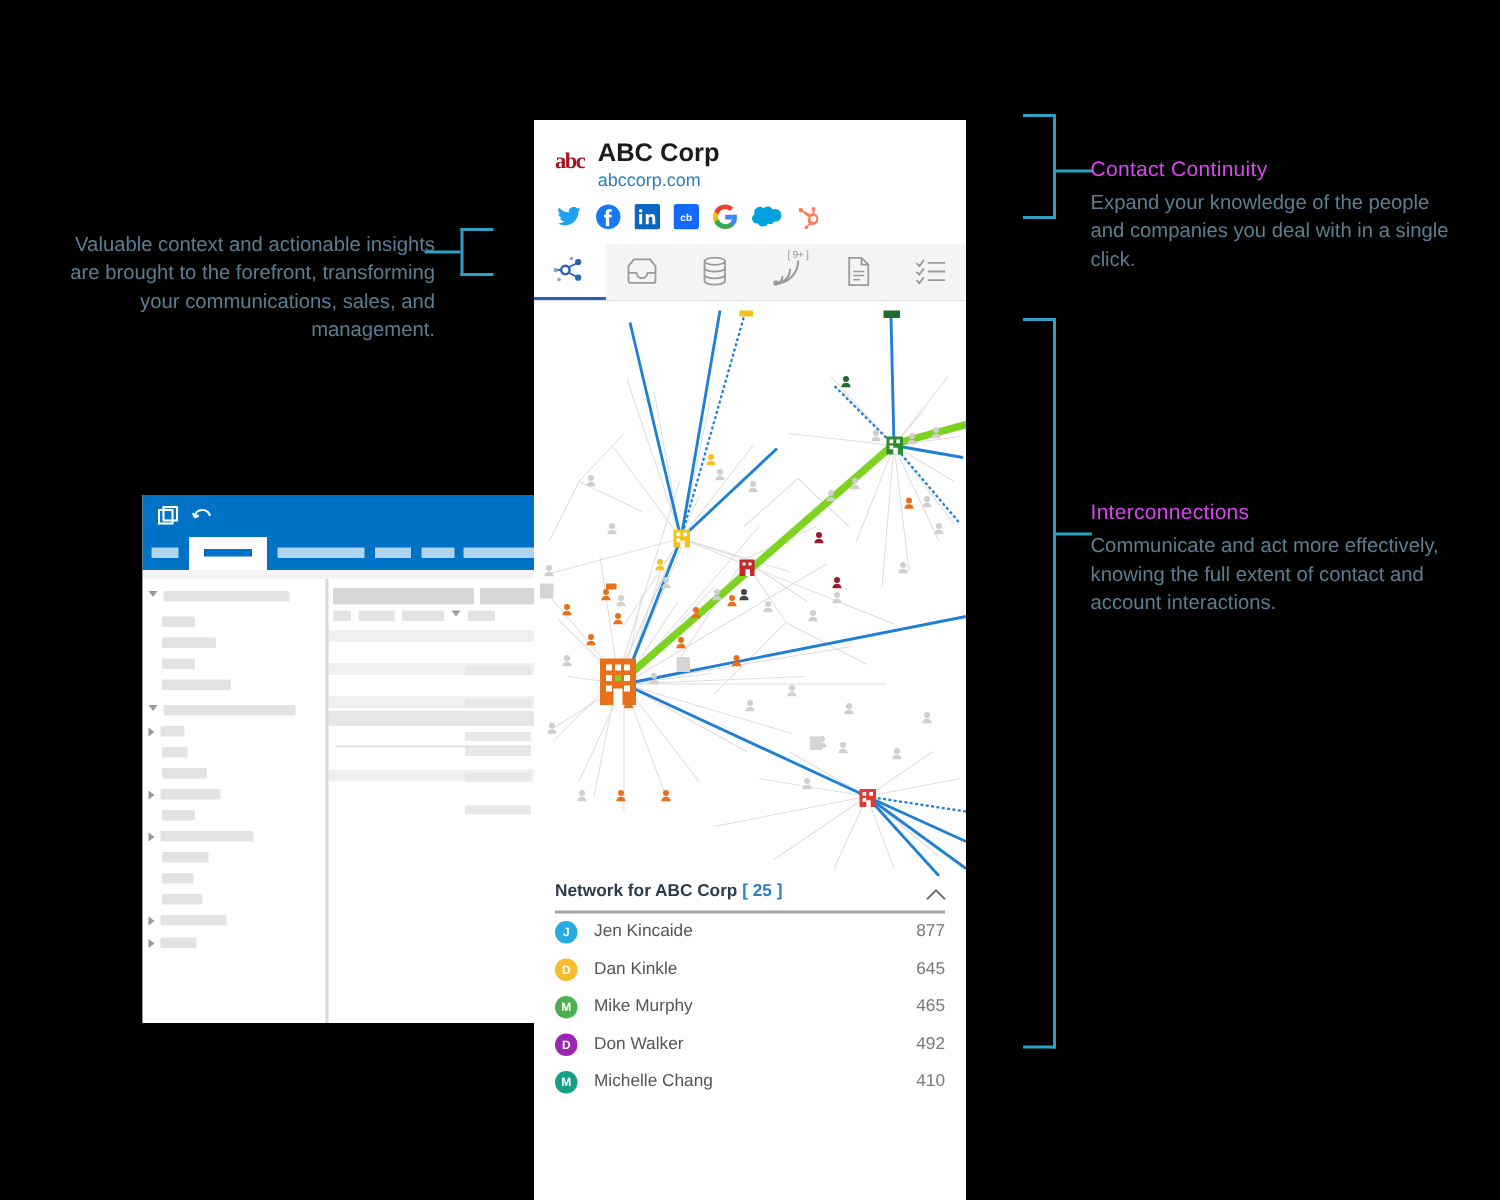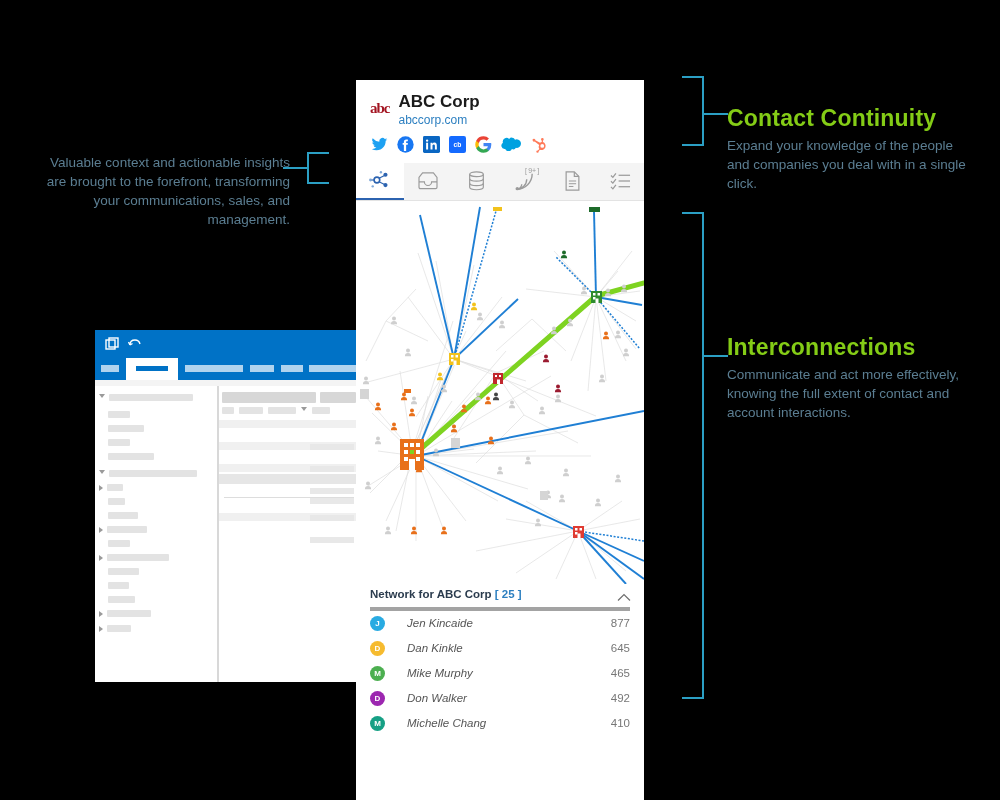--- a/index.html
+++ b/index.html
@@ -2,21 +2,21 @@
 <html><head>
 <meta charset="utf-8">
 <style>
   * { margin:0; padding:0; box-sizing:border-box; }
   html,body { width:1000px; height:800px; background:#000; overflow:hidden;
               font-family:"Liberation Sans","DejaVu Sans",sans-serif; }
   #stage { position:relative; width:1000px; height:800px; background:#000; }
 
   
   .anno { position:absolute; color:#5d7f93; }
-  .anno h3 { font-size:23px; font-weight:bold; color:#84cc16; letter-spacing:.2px;
+  .anno h3 { font-size:14px; font-weight:normal; color:#d946ef; letter-spacing:.2px;
              margin-bottom:3px; line-height:1.25; }
   .anno p { font-size:13.5px; line-height:1.42; color:#5b7e92; }
   .anno.left { text-align:right; }
   .anno.right { text-align:left; }
 
   .bracket { position:absolute; }
   .bracket .vline { position:absolute; left:0; top:0; width:2px; height:100%; background:#2b9fc4; }
   .bracket .cap { position:absolute; left:0; width:22px; height:2px; background:#2b9fc4; }
   .bracket .cap.t { top:0; }
   .bracket .cap.b { bottom:0; }
@@ -65,28 +65,28 @@
   #tabs { display:flex; height:38px; margin-top:10px; border-bottom:1px solid #e3e3e3; }
   .tab { flex:1; display:flex; align-items:center; justify-content:center; position:relative;
          background:#f4f4f4; cursor:pointer; }
   .tab.active { background:#fff; border-bottom:2px solid #2c63b0; }
   .tab .badge { position:absolute; top:4px; right:9px; font-size:7px; color:#9a9a9a; letter-spacing:-.3px; }
 
   #graph { position:relative; height:383px; overflow:hidden; background:#fff; }
 
   #netlist { padding:0 14px; }
   #net-head { display:flex; align-items:center; justify-content:space-between;
-              border-bottom:4px solid #a3a3a3; padding:4px 0 6px 0;gap:48px; }
+              border-bottom:2px solid #a3a3a3; padding:4px 0 6px 0;gap:48px; }
   #net-head .t { font-size:11.5px; font-weight:bold; color:#2b3c4e; }
   #net-head .t .cnt { color:#2c7fc0; font-weight:bold; }
   .chev { width:13px; height:13px; }
   .crow { display:flex; align-items:center; padding:5px 0; font-size:11.5px; color:#4a4a4a; }
   .crow .av { width:15px; height:15px; border-radius:50%; color:#fff; font-size:8px;
               display:flex; align-items:center; justify-content:center; font-weight:bold; flex:none; }
-  .crow .nm { margin-left:22px; flex:1; color:#555;font-style:italic; }
+  .crow .nm { margin-left:11px; flex:1; color:#555; }
   .crow .sc { color:#777; font-size:11.5px; }
 </style>
 </head>
 <body>
 
 <div id="stage">
 
   <div class="anno left" style="left:30px; top:153px; width:260px;">
     <p>Valuable context and actionable insights are brought to the forefront, transforming your communications, sales, and management.</p>
   </div>

